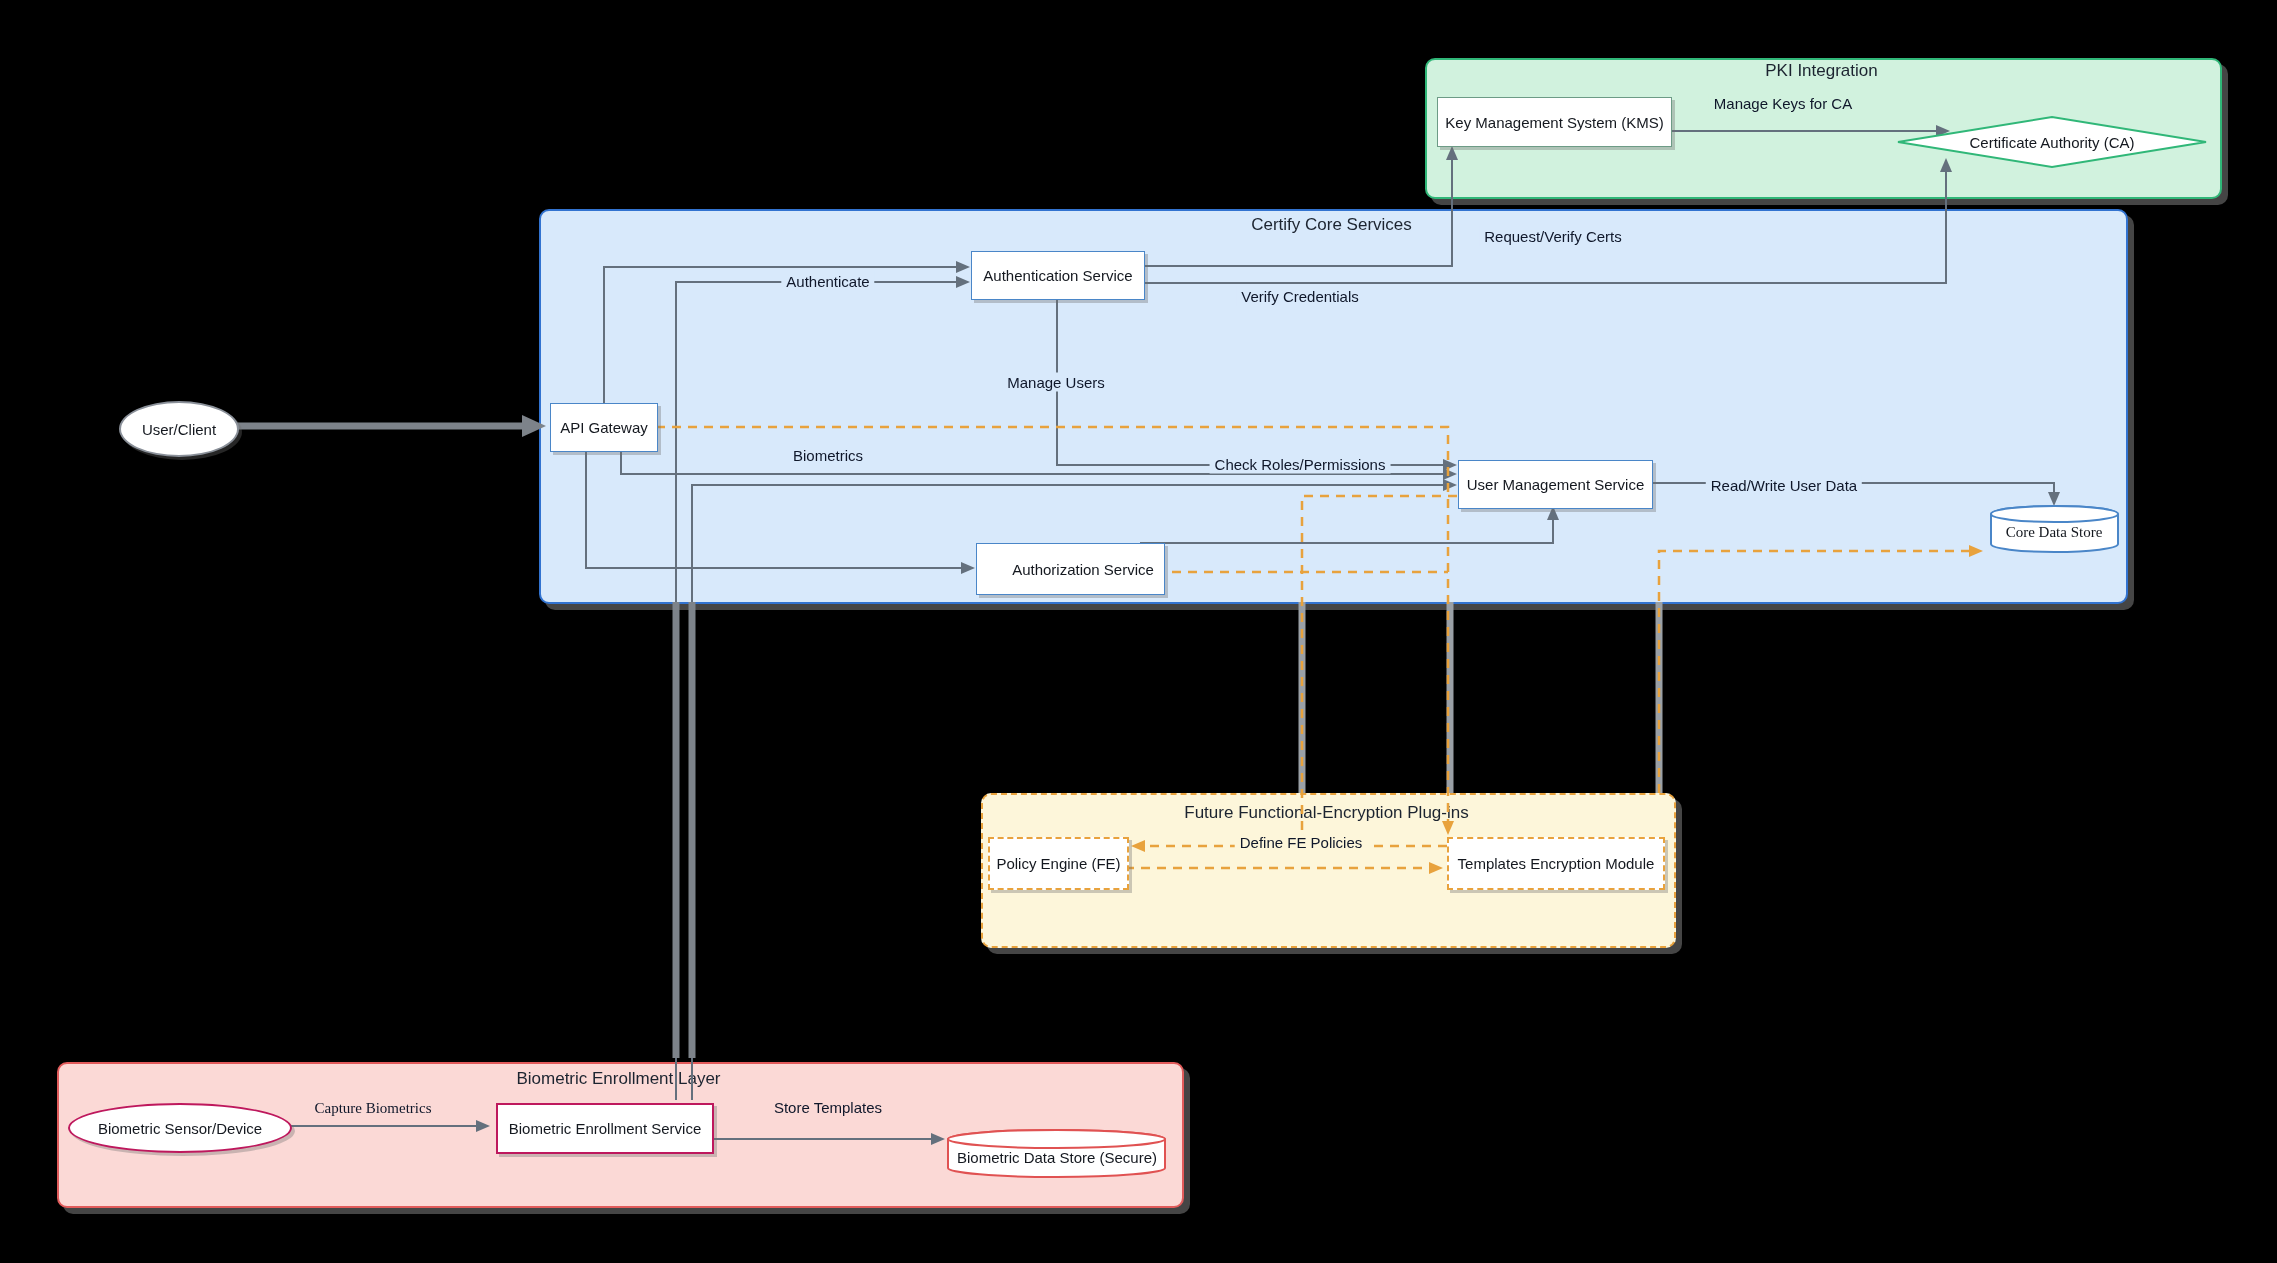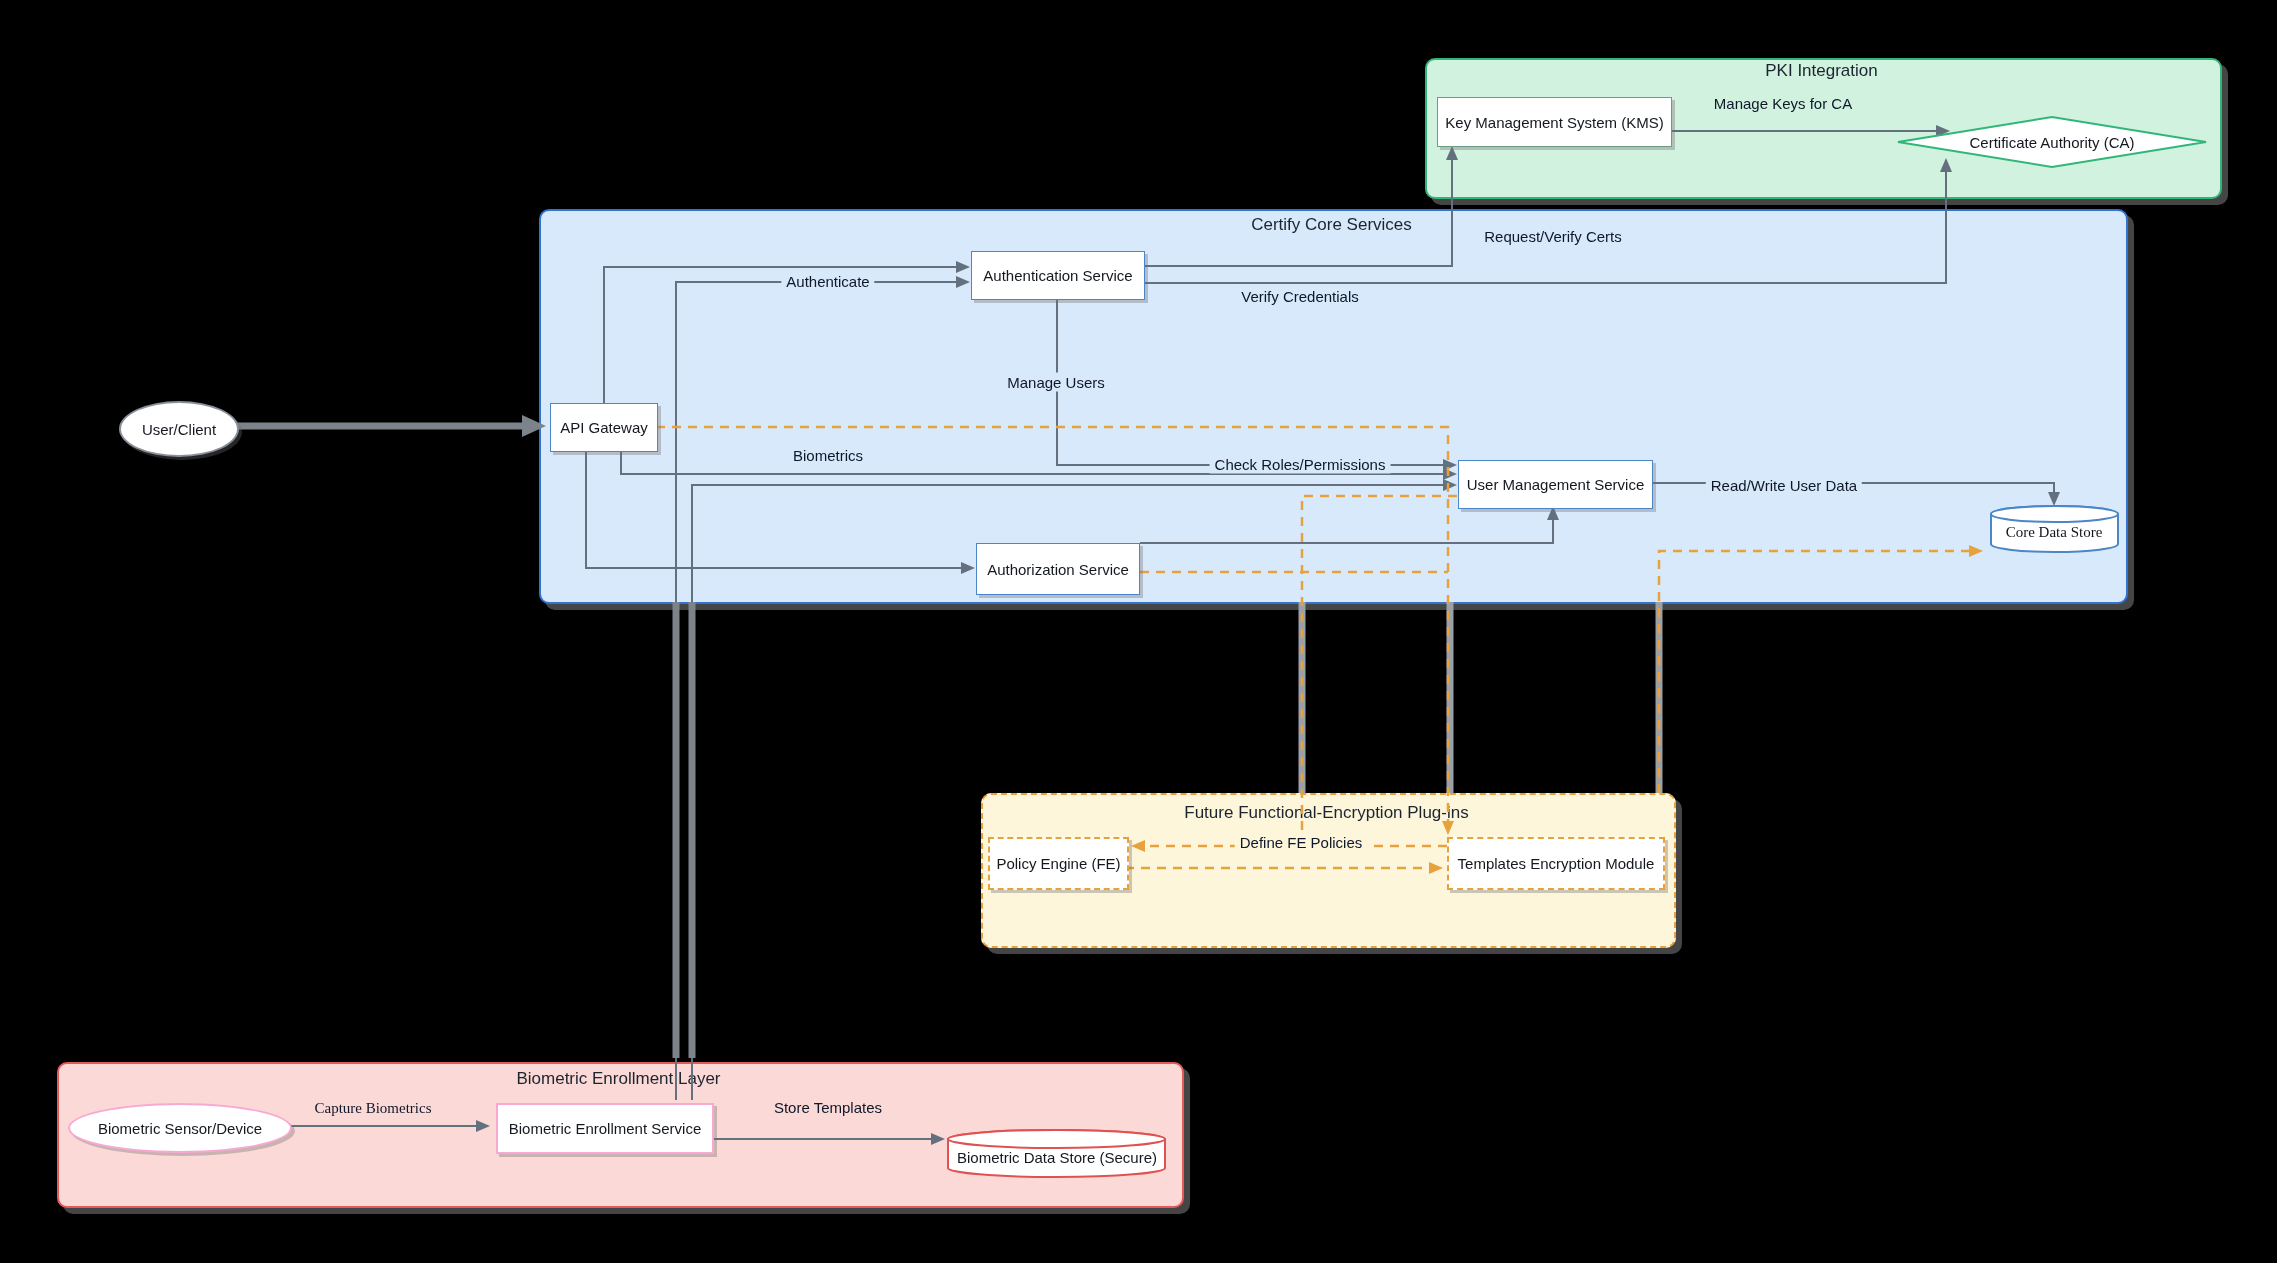--- a/index.html
+++ b/index.html
@@ -9,21 +9,21 @@
   .c-certify{background:#d8e9fb;border:2px solid #3273d0;}
   .c-pki{background:#d1f2de;border:2px solid #30b778;}
   .c-fe{background:#fdf6da;border:2px dashed #e8a23d;}
   .c-bio{background:#fbd9d6;border:2px solid #e15b5b;}
   .container-title{position:absolute;text-align:center;font-size:17px;color:#1c2430;}
   svg#edges{position:absolute;left:0;top:0;z-index:5;}
   .node{position:absolute;background:#fff;display:flex;align-items:center;justify-content:center;
         text-align:center;font-size:15px;z-index:10;box-shadow:3px 3px 0 rgba(110,110,110,.35);}
   .n-blue{border:1.5px solid #4a86c8;}
   .n-green{border:1.5px solid #6d9b86;}
-  .n-red{border:2px solid #f9a8d4;}
+  .n-red{border:2px solid #be185d;}
   .n-orange{border:2px dashed #e8a23d;}
   .ellipse{border-radius:50%;}
   .shape-label{position:absolute;transform:translate(-50%,-50%);white-space:nowrap;
                font-size:15px;z-index:11;text-align:center;background:transparent;box-shadow:none;}
   .edge-label{position:absolute;transform:translate(-50%,-50%);white-space:nowrap;
               font-size:15px;padding:1px 5px;z-index:8;color:#0f172a;}
   .lbl-blue{background:#d8e9fb;} .lbl-green{background:#d1f2de;}
   .lbl-cream{background:#fdf6da;} .lbl-pink{background:#fbd9d6;}
 </style>
 </head>
@@ -109,21 +109,21 @@
   </div>
   <div class="node n-blue" style="left:550px;top:403px;width:106px;height:47px;">
     <span>API Gateway</span>
   </div>
   <div class="node n-blue" style="left:971px;top:251px;width:172px;height:47px;">
     <span>Authentication Service</span>
   </div>
   <div class="node n-blue" style="left:1458px;top:460px;width:193px;height:47px;">
     <span>User Management Service</span>
   </div>
-  <div class="node n-blue" style="left:976px;top:543px;width:162px;height:50px;">
+  <div class="node n-blue" style="left:976px;top:543px;width:162px;height:50px;padding-left:25px;">
     <span>Authorization Service</span>
   </div>
   <div class="node n-green" style="left:1437px;top:97px;width:233px;height:48px;">
     <span>Key Management System (KMS)</span>
   </div>
   <div class="node n-orange" style="left:988px;top:837px;width:137px;height:49px;">
     <span>Policy Engine (FE)</span>
   </div>
   <div class="node n-orange" style="left:1447px;top:837px;width:214px;height:49px;">
     <span>Templates Encryption Module</span>

